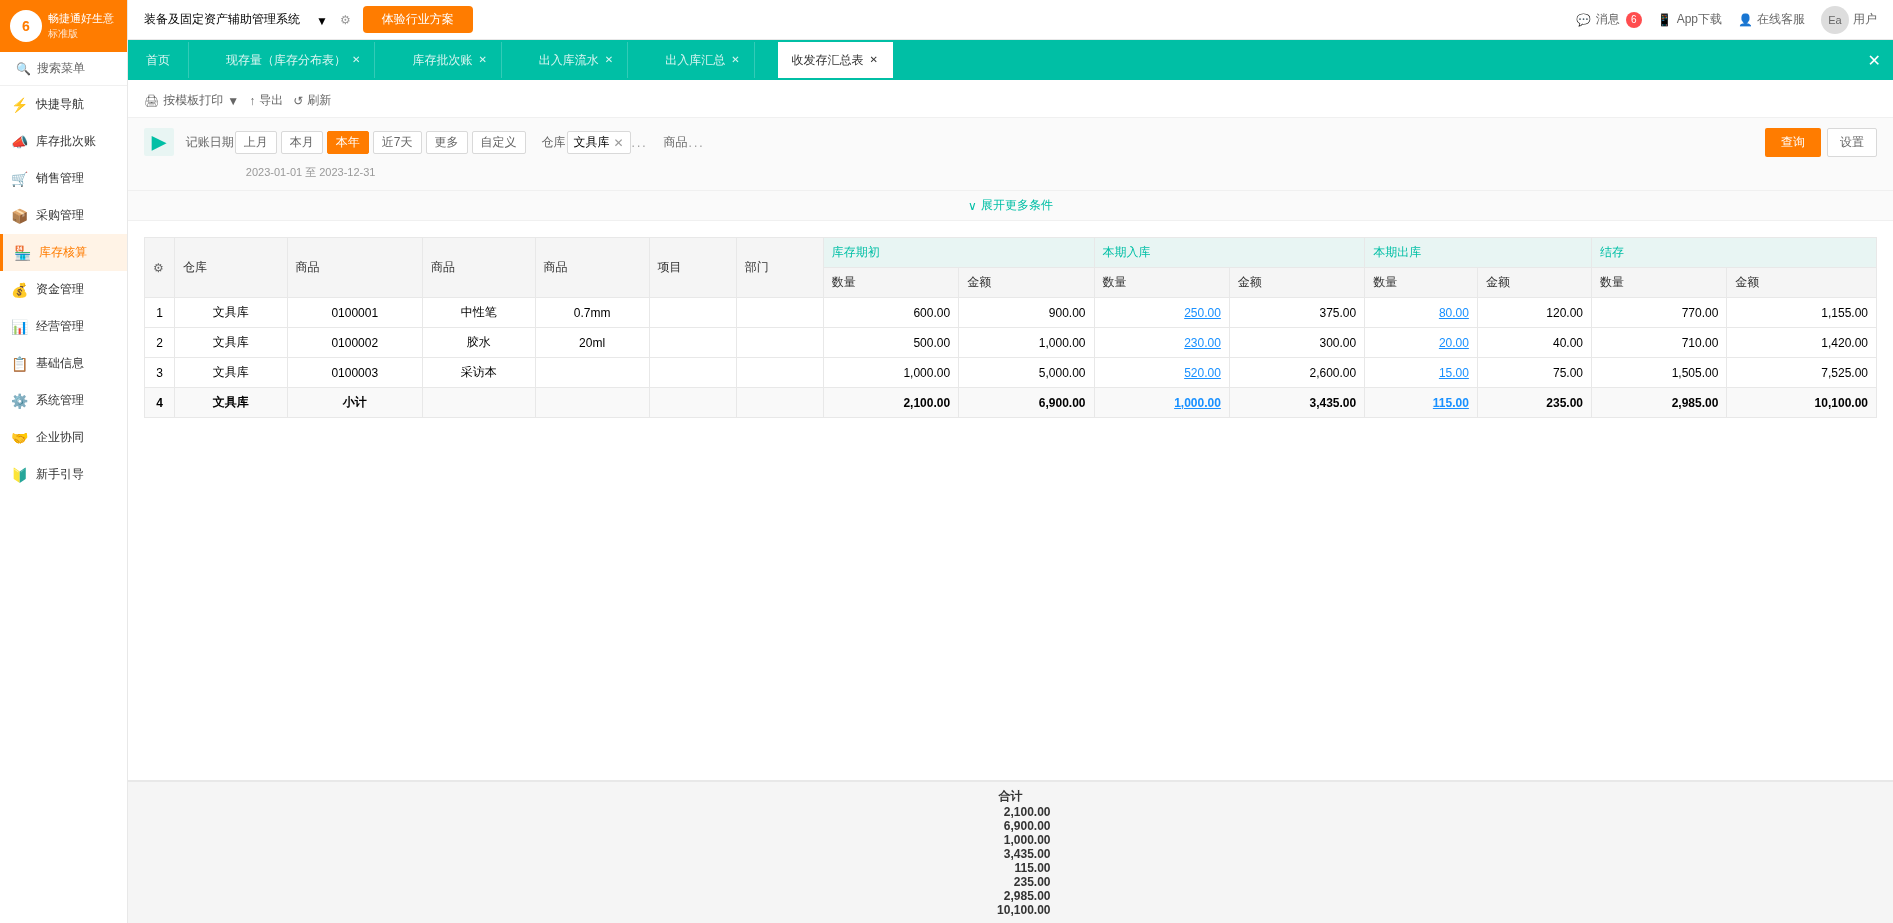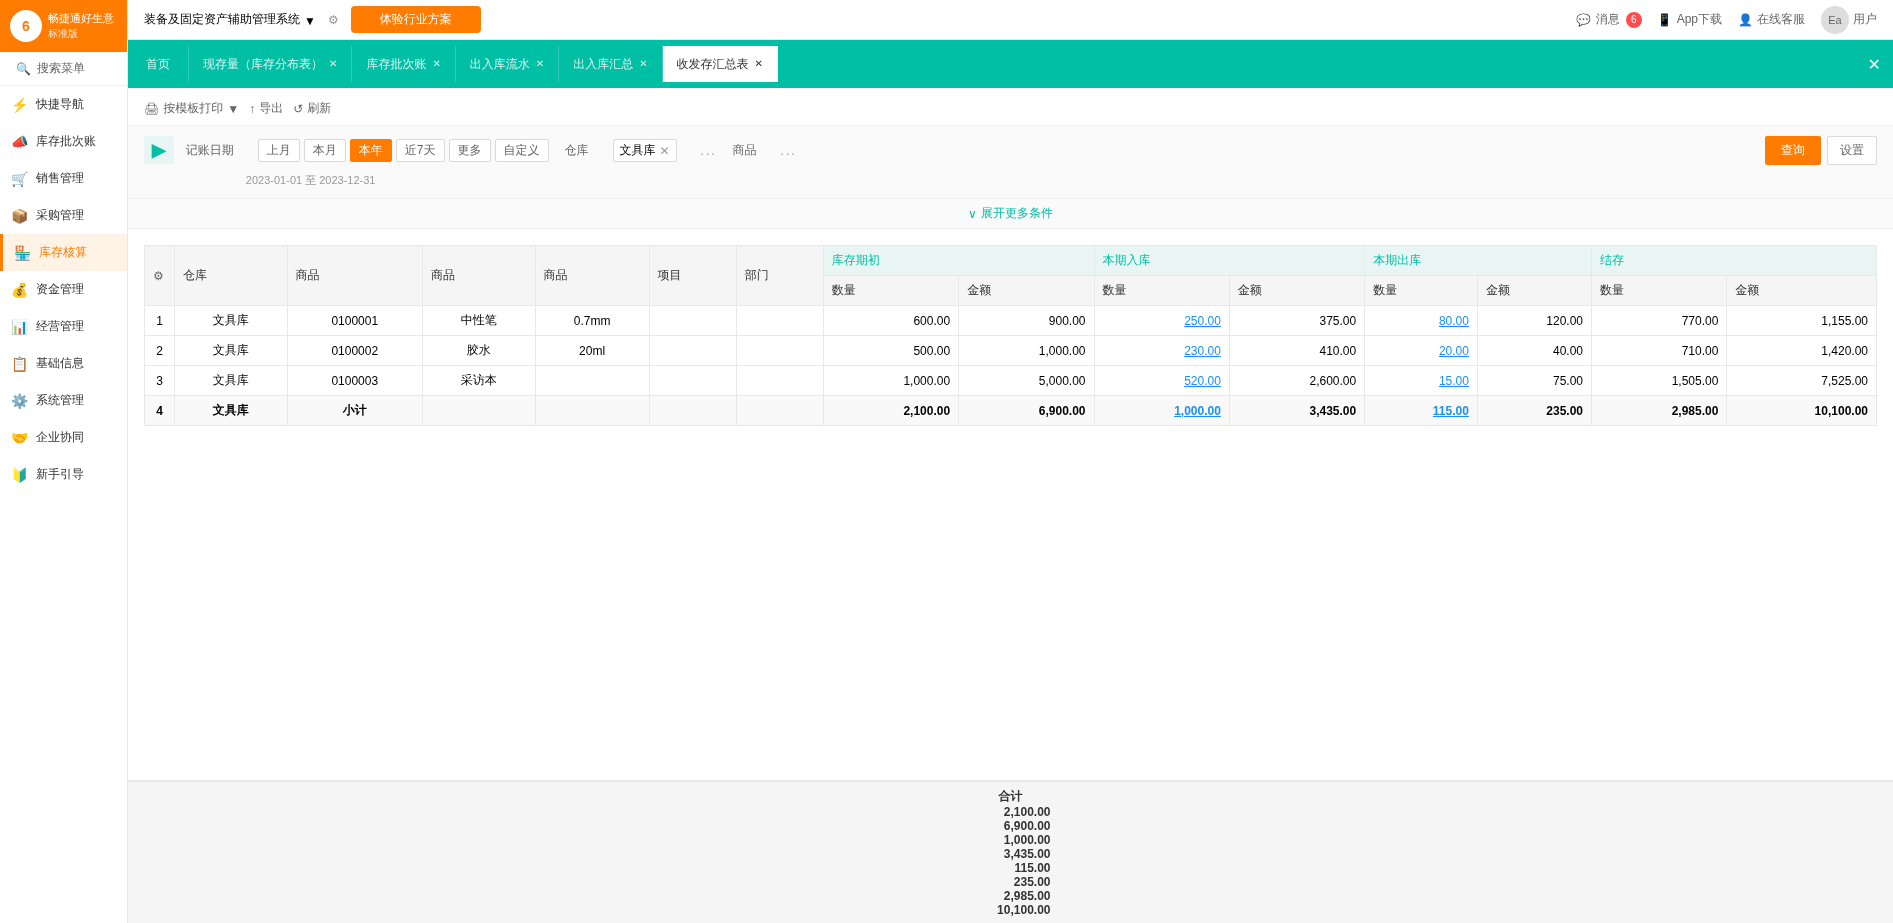--- a/index.html
+++ b/index.html
@@ -51,45 +51,46 @@
     .top-header {
       background: #fff;
       border-bottom: 1px solid #e8e8e8;
       padding: 0 16px;
       display: flex;
       align-items: center;
       height: 40px;
       justify-content: space-between;
     }
     .header-left { display: flex; align-items: center; gap: 12px; }
-    .system-dropdown { display: flex; align-items: flex-end; gap: 4px; cursor: pointer; }
+    .system-dropdown { display: flex; align-items: flex-end; gap: 16px; cursor: pointer; }
     .trial-btn {
-      background: #ff7c00; color: #fff; border: none; padding: 5px 29px;
+      background: #ff7c00; color: #fff; border: none; padding: 5px 19px;
       border-radius: 4px; cursor: pointer; font-size: 12px;
     }
     .header-right { display: flex; align-items: center; gap: 16px; color: #666; font-size: 12px; }
     .header-right-item { display: flex; align-items: center; gap: 4px; cursor: pointer; }
     .badge {
       background: #ff4d4f; color: #fff; border-radius: 50%;
       width: 16px; height: 16px; display: flex; align-items: center; justify-content: center;
       font-size: 10px; margin-left: 2px;
     }
     .user-avatar {
       width: 28px; height: 28px; background: #ddd; border-radius: 50%;
       display: flex; align-items: center; justify-content: center; font-size: 11px; color: #666;
     }
 
     
     .tab-bar {
       background: #00bfa5;
       display: flex;
       align-items: center;
-      height: 48px;
+      height: 40px;
       padding: 0 0;
       overflow-x: auto;
+      gap: 23px;
     }
     .tab-item {
       display: flex; align-items: center; padding: 16px 14px; height: 36px;
       cursor: pointer; color: rgba(255,255,255,0.85); font-size: 12px; white-space: nowrap;
       border-right: 1px solid rgba(255,255,255,0.2);
       gap: 6px;
     }
     .tab-item:first-child { padding: 0 18px; }
     .tab-item.active { background: #fff; color: #333; }
     .tab-close { font-size: 10px; color: inherit; line-height: 1; }
@@ -97,21 +98,21 @@
 
     
     .content { flex: 1; overflow-y: auto; background: #fff; padding: 0; }
 
     
     .page-header { padding: 12px 16px 8px; border-bottom: 1px solid #f0f0f0; display: flex; align-items: center; justify-content: space-between; }
     .page-title { font-size: 14px; font-weight: bold; color: #333; }
     .page-actions { display: flex; align-items: center; gap: 10px; }
     .action-btn { display: flex; align-items: center; gap: 4px; color: #666; cursor: pointer; font-size: 12px; }
     .filter-expand-btn { background: #e8f5f3; border: none; color: #00bfa5; padding: 3px 8px; border-radius: 2px; cursor: pointer; font-size: 18px; font-weight: bold; }
-    .filter-group { display: flex; align-items: center; gap: 24px; }
+    .filter-group { display: flex; align-items: center; gap: 1px; }
     .filter-label { color: #666; font-size: 12px; }
     .date-shortcuts { display: flex; align-items: center; gap: 4px; }
     .date-btn { padding: 2px 8px; border: 1px solid #d9d9d9; background: #fff; border-radius: 2px; cursor: pointer; font-size: 12px; color: #666; }
     .date-btn.active { background: #ff7c00; color: #fff; border-color: #ff7c00; }
     .filter-tag { display: flex; align-items: center; background: #fff; border: 1px solid #d9d9d9; border-radius: 2px; padding: 2px 6px; gap: 4px; font-size: 12px; }
     .filter-tag-close { cursor: pointer; color: #999; }
     .filter-more-dots { color: #999; cursor: pointer; font-size: 12px; letter-spacing: 2px; }
     .query-btn { background: #ff7c00; color: #fff; border: none; padding: 5px 16px; border-radius: 2px; cursor: pointer; font-size: 12px; }
     .settings-btn { background: #fff; border: 1px solid #d9d9d9; padding: 5px 12px; border-radius: 2px; cursor: pointer; font-size: 12px; color: #666; }
     .expand-conditions { display: flex; align-items: center; gap: 4px; color: #00bfa5; cursor: pointer; font-size: 12px; }
@@ -365,21 +366,21 @@
             <td>2</td>
             <td>文具库</td>
             <td>0100002</td>
             <td>胶水</td>
             <td>20ml</td>
             <td></td>
             <td></td>
             <td>500.00</td>
             <td>1,000.00</td>
             <td class="link">230.00</td>
-            <td>410.00</td>
+            <td>300.00</td>
             <td class="link">20.00</td>
             <td>40.00</td>
             <td>710.00</td>
             <td>1,420.00</td>
           </tr>
           <tr>
             <td>3</td>
             <td>文具库</td>
             <td>0100003</td>
             <td>采访本</td>

